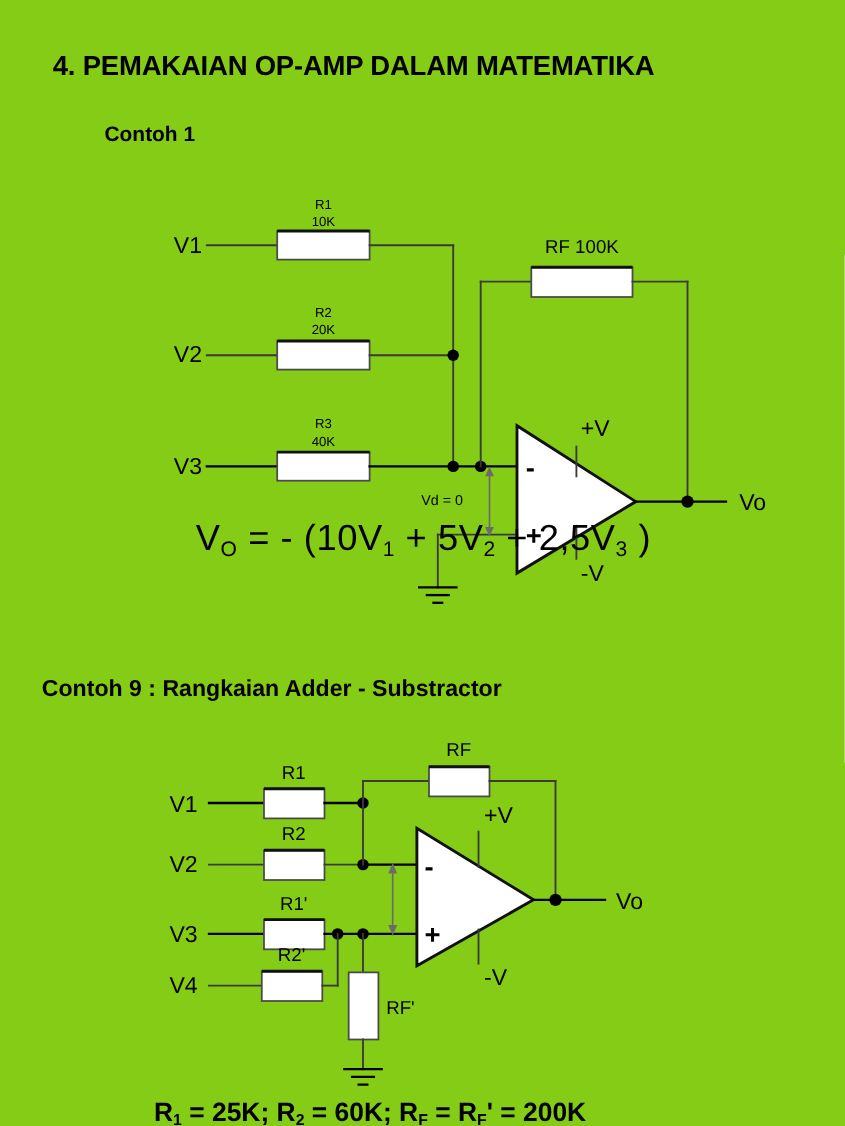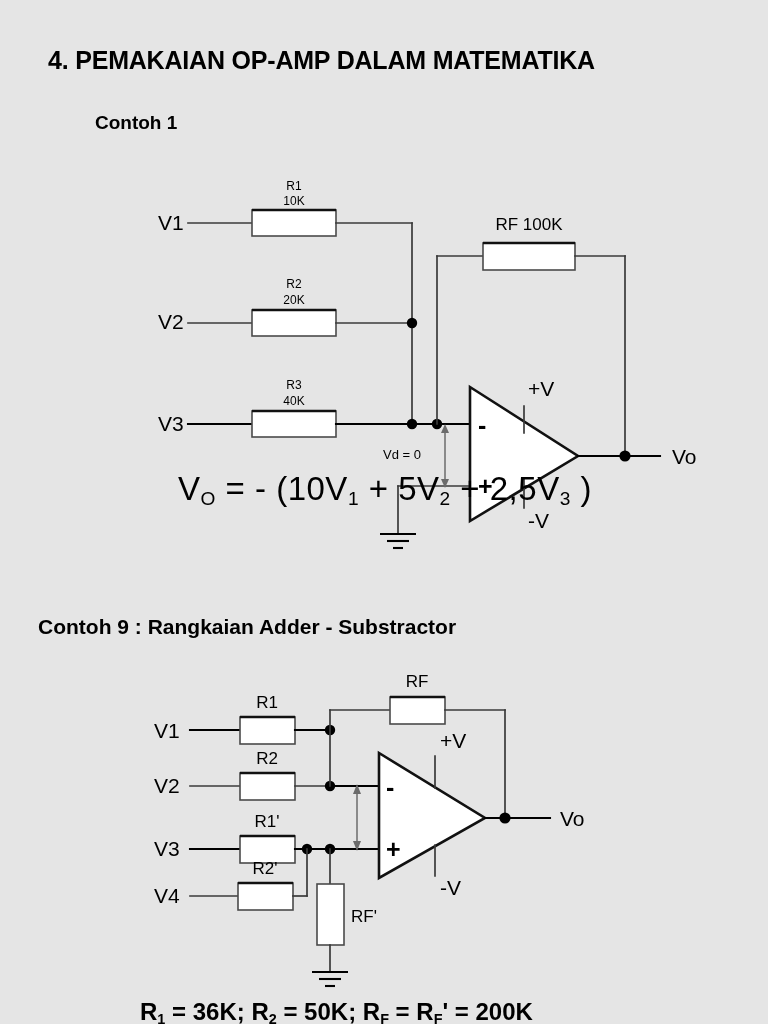--- a/index.html
+++ b/index.html
@@ -12,21 +12,21 @@
     height: 1024px;
     position: relative;
     overflow: hidden;
     font-family: "Liberation Sans", sans-serif;
     color: #000000;
   }
 
   .page {
     position: absolute;
     inset: 0;
-    background: #e5e5e5;
+    background: #84cc16;
   }
 
   
   .title {
     position: absolute;
     left: 48px;
     top: 46px;
     font-size: 25px;
     font-weight: bold;
     letter-spacing: -0.2px;
@@ -267,16 +267,16 @@
       <line class="wire-thin" x1="295" y1="185" x2="295" y2="216"></line>
       <text class="lbl lbl-rail" x="300" y="235">-V</text>
 
       <line class="wire" x1="345" y1="158" x2="410" y2="158"></line>
       <circle class="node" cx="365" cy="158" r="5.6"></circle>
       <text class="lbl lbl-term" x="420" y="166">Vo</text>
     </svg>
   </div>
 
   <div class="values-line">
-    <span>R</span><sub>1</sub><span> = 36K; </span><span>R</span><sub>2</sub><span> = 50K; </span><span>R</span><sub>F</sub><span> = </span><span>R</span><sub>F</sub><span>' = 200K</span>
+    <span>R</span><sub>1</sub><span> = 25K; </span><span>R</span><sub>2</sub><span> = 60K; </span><span>R</span><sub>F</sub><span> = </span><span>R</span><sub>F</sub><span>' = 200K</span>
   </div>
 
 </div>
 
 </body></html>

